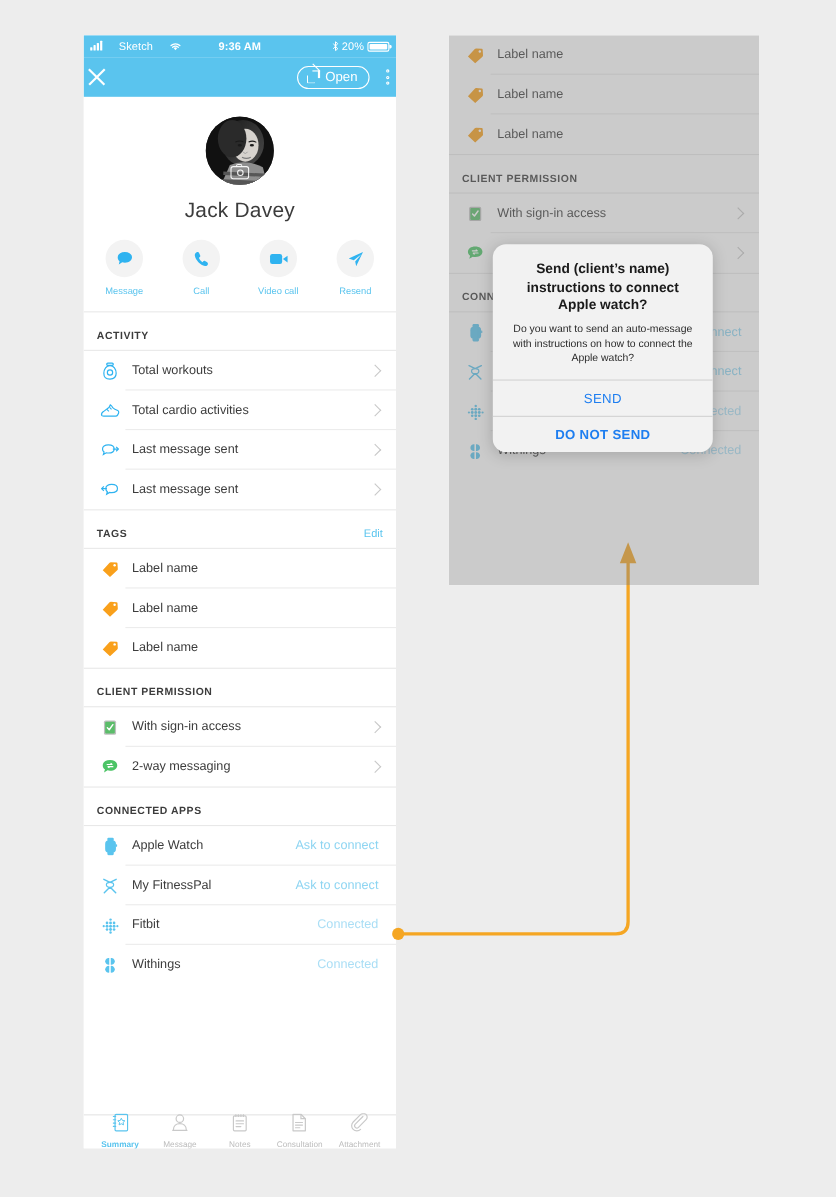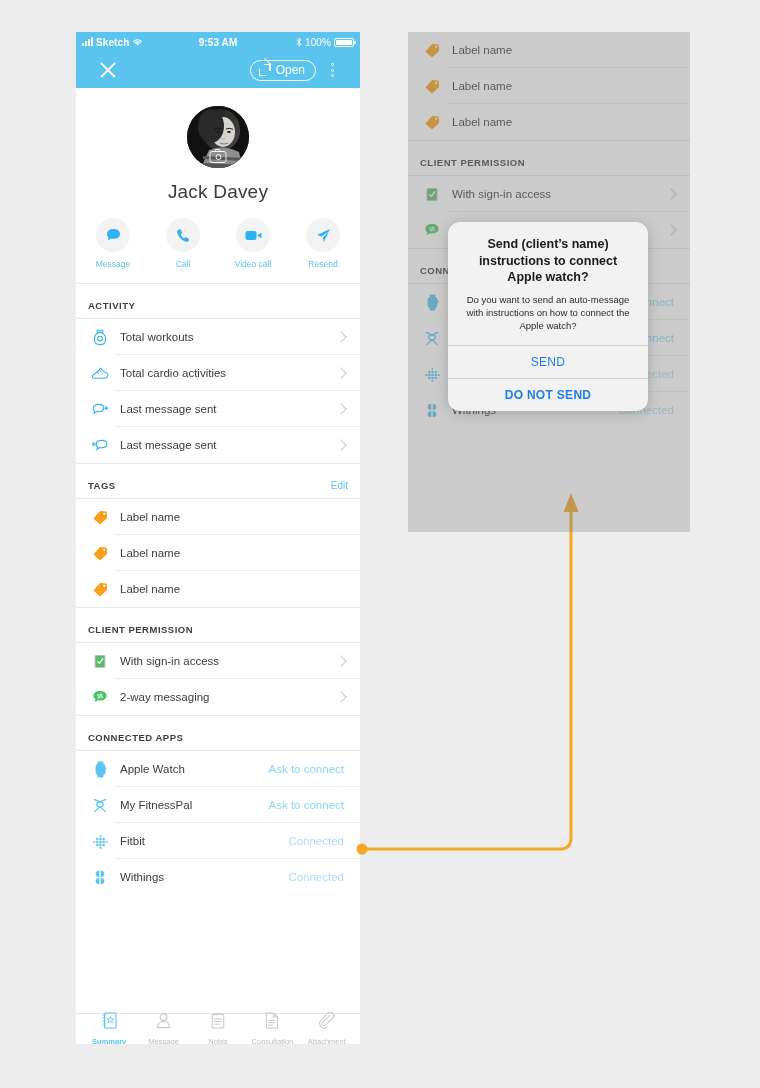--- a/index.html
+++ b/index.html
@@ -30,21 +30,21 @@
     height: 20px;
     background: #5ac4ee;
     color: #ffffff;
     display: flex;
     align-items: center;
     font-size: 10px;
     padding: 0 6px;
     box-sizing: border-box;
     letter-spacing: 0.1px;
   }
-  .sb-left { display: flex; align-items: center; gap: 3px; flex: 1; font-weight: bold; }
+  .sb-left { display: flex; align-items: center; gap: 15px; flex: 1; }
   .sb-center { flex: 0 0 auto; font-weight: bold; font-size: 10px; }
   .sb-right { display: flex; align-items: center; gap: 3px; flex: 1; justify-content: flex-end; }
   .bars { display: inline-flex; align-items: flex-end; gap: 1px; height: 8px; }
   .bars i { display: block; width: 2px; background: #fff; border-radius: .5px; }
   .bars i:nth-child(1){height:3px}.bars i:nth-child(2){height:5px}
   .bars i:nth-child(3){height:7px}.bars i:nth-child(4){height:9px}
   .battery {
     width: 20px; height: 9px; border: 1px solid #fff; border-radius: 2px;
     position: relative; box-sizing: border-box; padding: 1px;
   }
@@ -52,21 +52,21 @@
     content:""; position: absolute; right: -3px; top: 2.5px;
     width: 2px; height: 3px; background: #fff; border-radius: 0 1px 1px 0;
   }
   .battery b { display: block; height: 100%; background: #fff; border-radius: 1px; }
 
   .navbar {
     height: 36px;
     background: #5ac4ee;
     display: flex;
     align-items: center;
-    padding: 0 20px;
+    padding: 0 0;
     box-sizing: border-box;
   }
   .nav-close { width: 24px; height: 24px; position: relative; cursor: pointer; }
   .nav-close::before, .nav-close::after {
     content:""; position: absolute; left: 2px; top: 11px; width: 20px; height: 1.6px;
     background: #fff;
   }
   .nav-close::before { transform: rotate(45deg); }
   .nav-close::after  { transform: rotate(-45deg); }
   .nav-spacer { flex: 1; }
@@ -221,26 +221,26 @@
           <i></i>
           <i></i>
         </span>
       <span>Sketch</span>
       <svg width="11" height="9" viewBox="0 0 11 9">
         <path d="M5.5 7.6 L7.1 5.6 A2.6 2.6 0 0 0 3.9 5.6 Z" fill="#fff"></path>
         <path d="M1.5 3.4 A6 6 0 0 1 9.5 3.4" stroke="#fff" stroke-width="1.2" fill="none" stroke-linecap="round"></path>
         <path d="M2.9 5.0 A4 4 0 0 1 8.1 5.0" stroke="#fff" stroke-width="1.1" fill="none" stroke-linecap="round"></path>
       </svg>
     </div>
-    <div class="sb-center">9:53 AM</div>
+    <div class="sb-center">9:36 AM</div>
     <div class="sb-right">
       <svg width="6" height="10" viewBox="0 0 6 10">
         <path d="M1 2.6 L5 7.4 L3 9 L3 1 L5 2.6 L1 7.4" stroke="#fff" stroke-width="0.9" fill="none" stroke-linejoin="round"></path>
       </svg>
-      <span>100%</span>
+      <span>20%</span>
       <span class="battery">
           <b></b>
         </span>
     </div>
   </div>
 
   <div class="navbar">
     <div class="nav-close"></div>
     <div class="nav-spacer"></div>
     <div class="open-btn">

